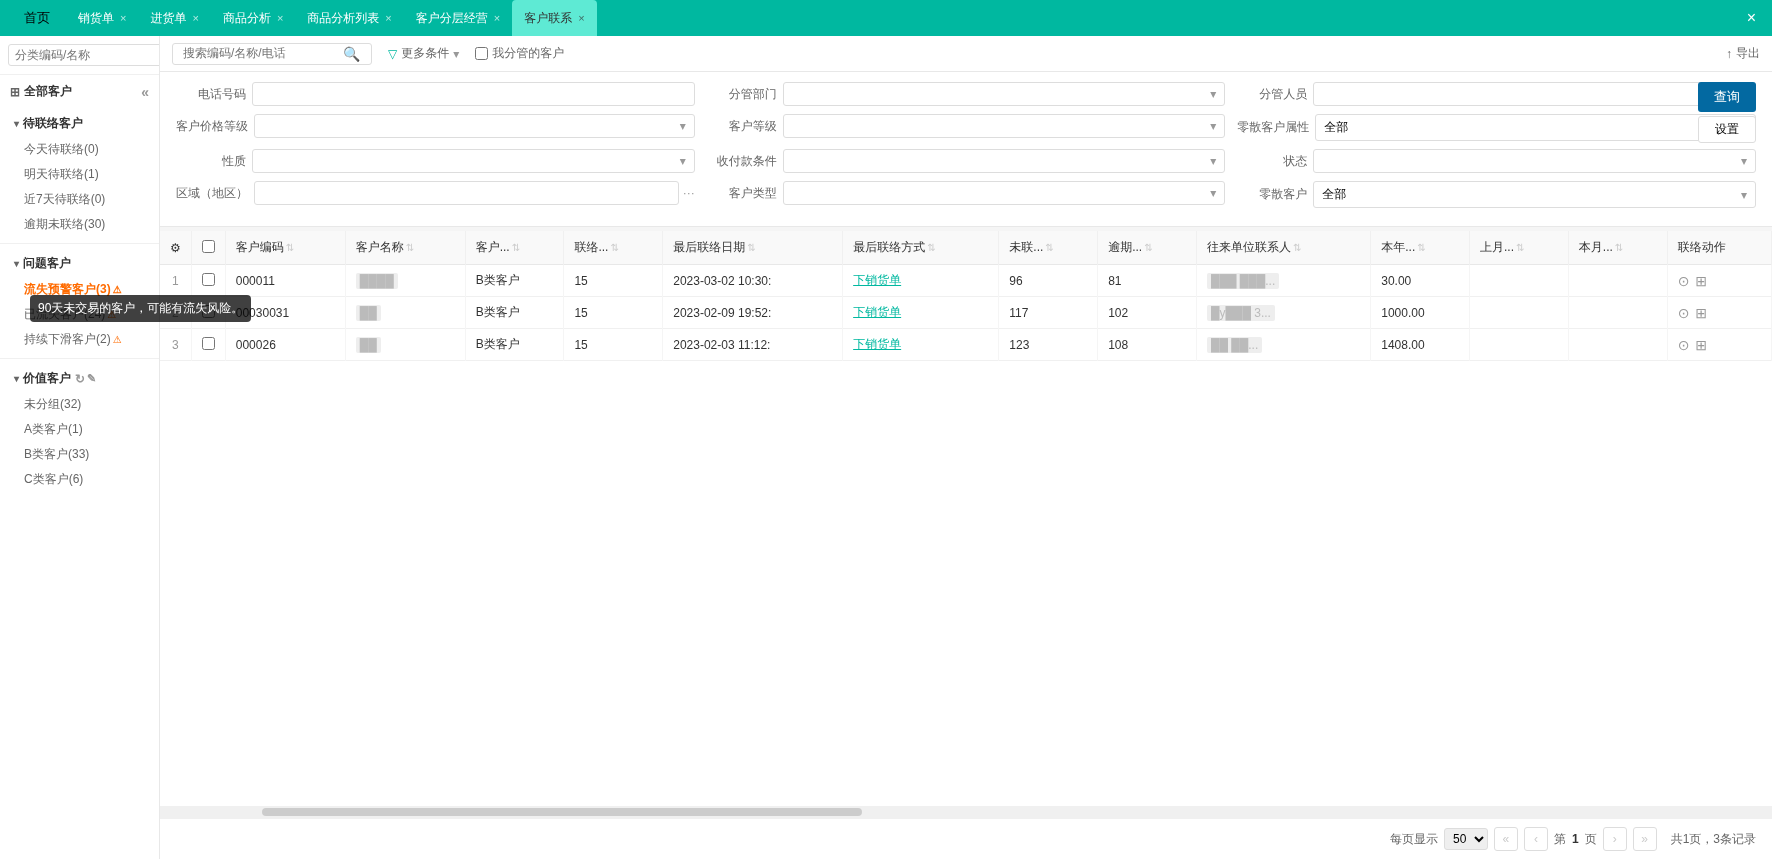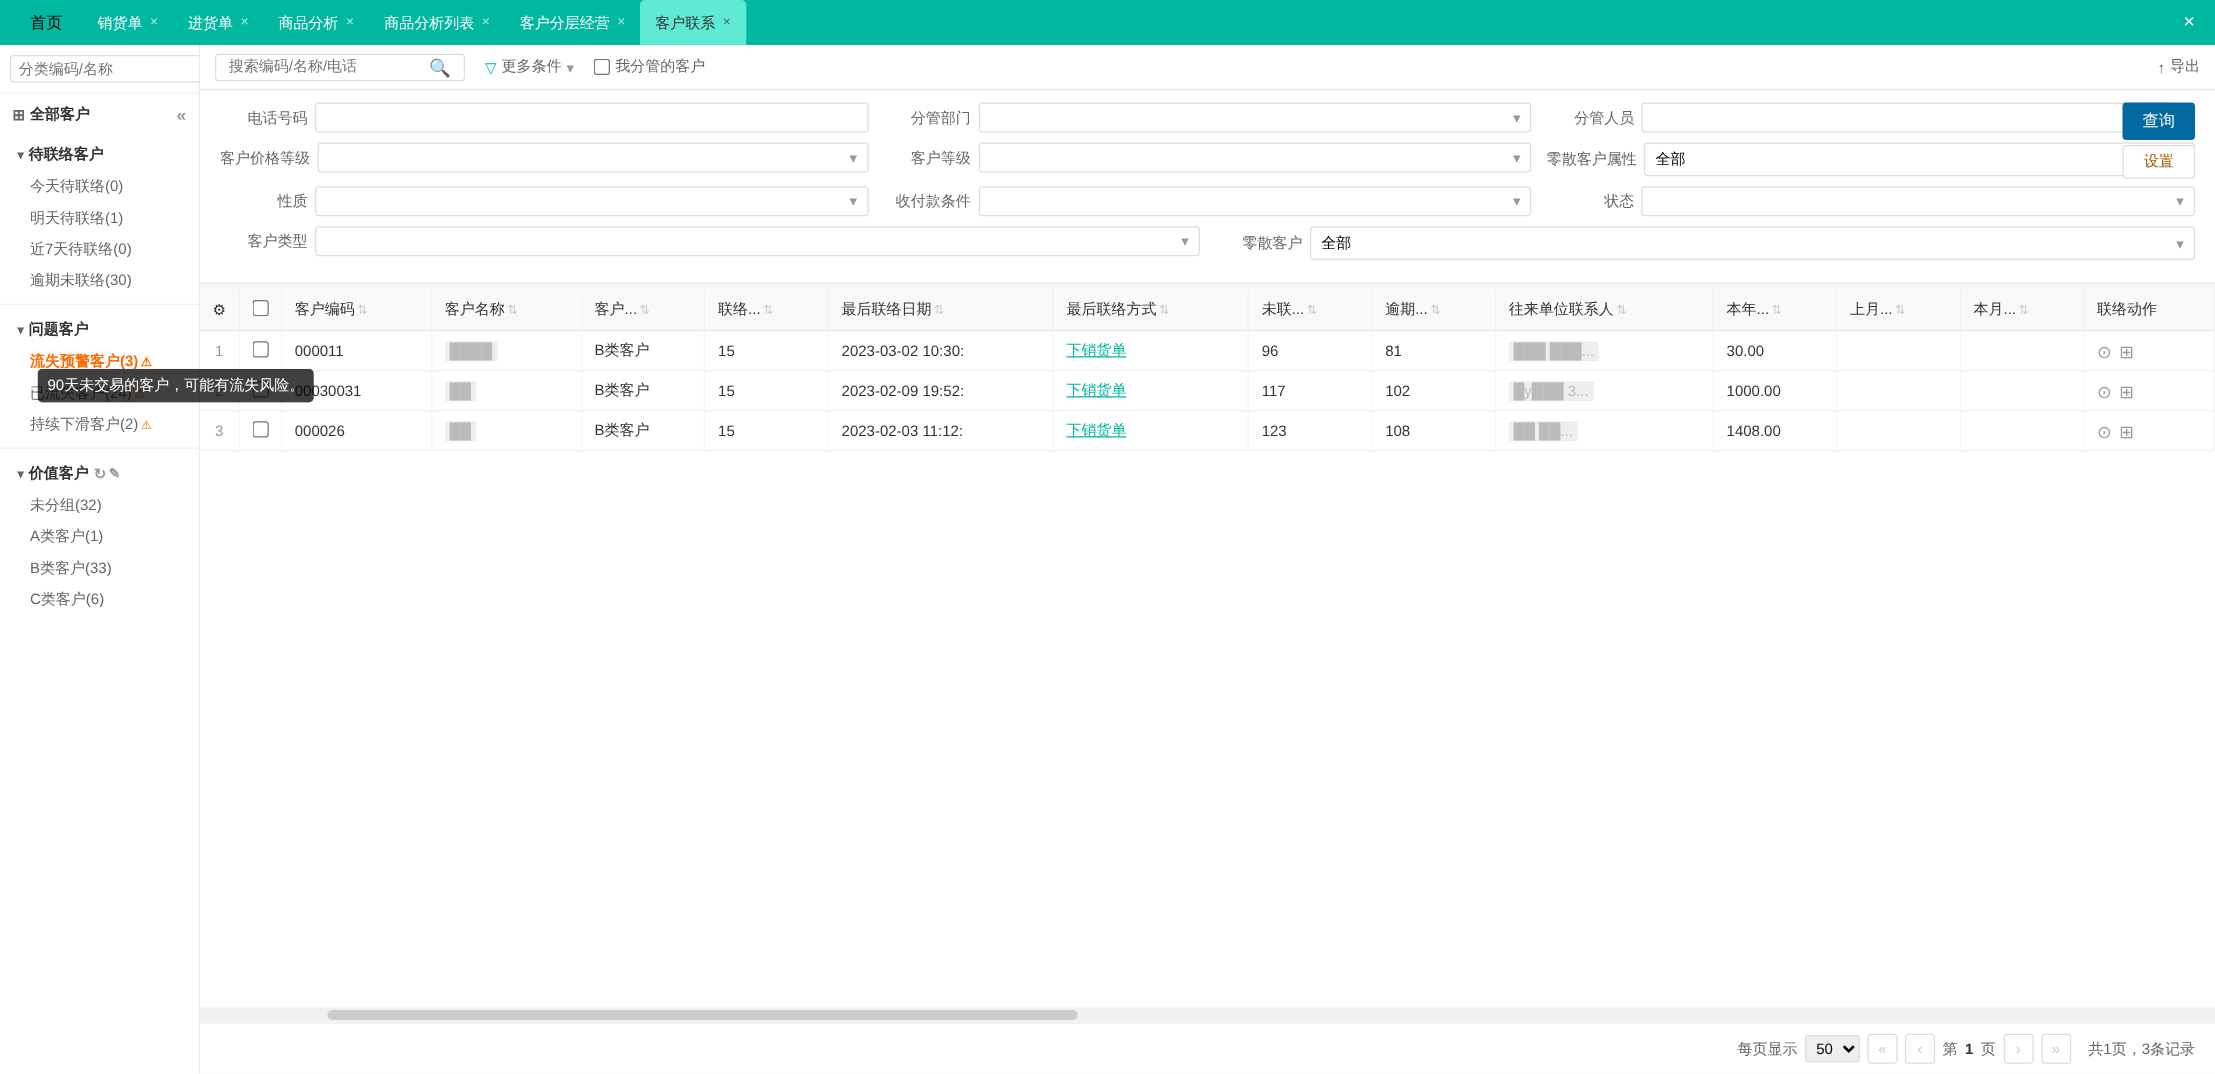--- a/index.html
+++ b/index.html
@@ -272,21 +272,21 @@
       background: #0369a1;
       color: #fff;
       border: none;
       border-radius: 3px;
       padding: 6px 16px;
       cursor: pointer;
       font-size: 13px;
     }
     .settings-btn {
       background: #fff;
-      color: #a16207;
+      color: #000000;
       border: 1px solid #ddd;
       border-radius: 3px;
       padding: 4px 10px;
       cursor: pointer;
       font-size: 12px;
     }
 
     
     .table-area {
       flex: 1;
@@ -630,20 +630,25 @@
         </div>
         <div class="filter-field">
           <span class="filter-label">状态</span>
           <div class="filter-select">
             <span></span>
             <span class="arrow">▾</span>
           </div>
         </div>
       </div>
       <div class="filter-row">
+        <div class="filter-field">
+          <span class="filter-label">区域（地区）</span>
+          <input class="filter-input" style="flex: 2 1 0%;" type="text">
+          <span class="filter-dots">···</span>
+        </div>
         <div class="filter-field">
           <span class="filter-label">客户类型</span>
           <div class="filter-select">
             <span></span>
             <span class="arrow">▾</span>
           </div>
         </div>
         <div class="filter-field">
           <span class="filter-label">零散客户</span>
           <div class="filter-select">

